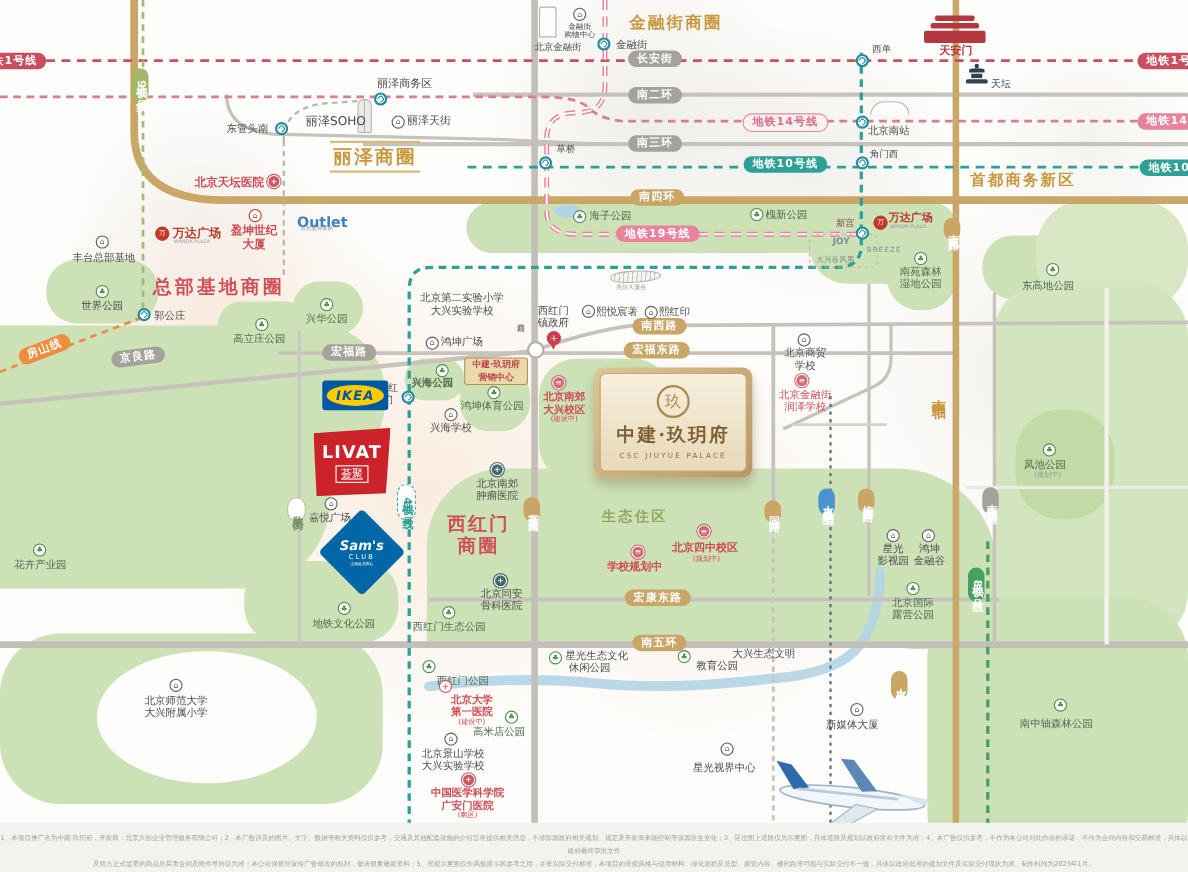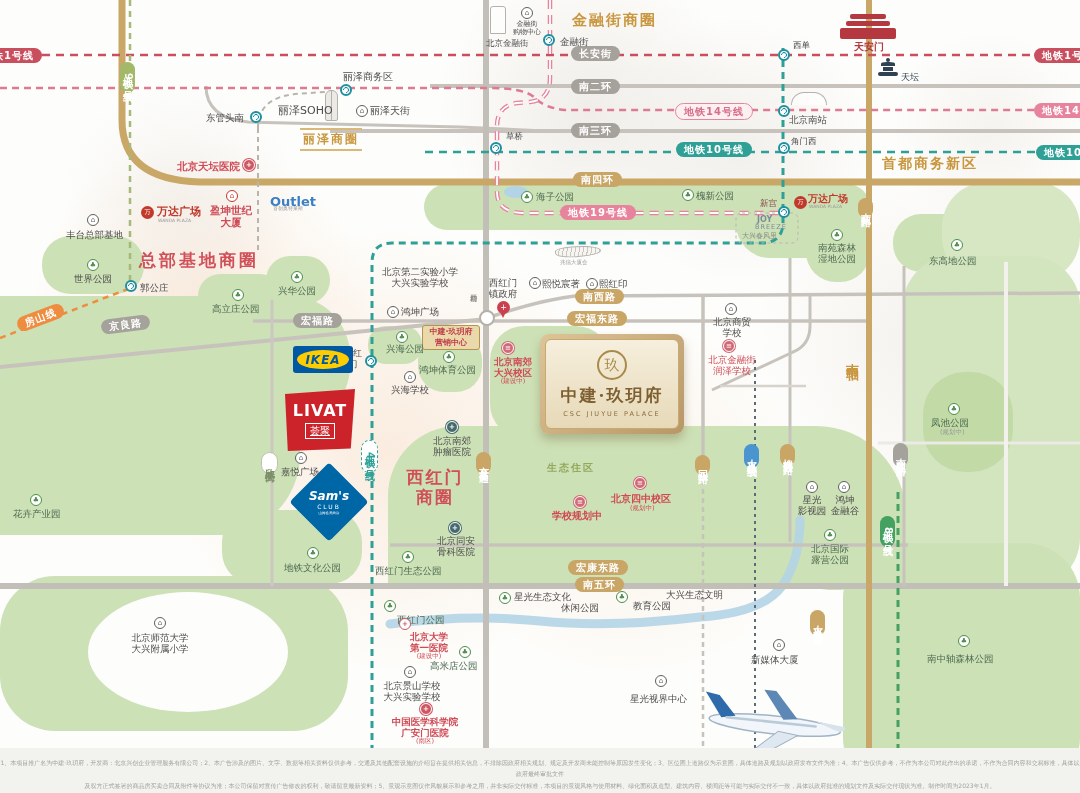--- a/index.html
+++ b/index.html
@@ -173,21 +173,21 @@
   </svg>
 
   <div class="pill" style="left:571px;top:46px;">长安街</div>
   <div class="pill" style="left:571px;top:79px;">南二环</div>
   <div class="pill" style="left:571px;top:123px;">南三环</div>
   <div class="pill gold" style="left:573px;top:172px;">南四环</div>
   <div class="pill gold" style="left:575px;top:577px;text-align:right;">南五环</div>
   <div class="pill gold" style="left:575px;top:289px;">南西路</div>
   <div class="pill gold" style="left:567px;top:311px;">宏福东路</div>
   <div class="pill" style="left:293px;top:313px;">宏福路</div>
-  <div class="pill gold" style="left:568px;top:536px;margin-top:24px;">宏康东路</div>
+  <div class="pill gold" style="left:568px;top:536px;">宏康东路</div>
   <div class="pill" style="left:101px;top:317px;transform:rotate(-7deg);">京良路</div>
   <div class="pill gold v" style="left:858px;top:198px;">南苑路</div>
   <div class="pill gold v" style="left:476px;top:452px;">京开高速</div>
   <div class="pill outline-grn v" style="left:261px;top:452px;">欣美街</div>
   <div class="pill gold v" style="left:695px;top:455px;">同华路</div>
   <div class="pill gold v" style="left:780px;top:444px;">槐房西路</div>
   <div class="pill v" style="left:893px;top:443px;">南大红门路</div>
   <div class="pill gold v" style="left:810px;top:610px;">大兴机场高速</div>
   <div class="lbl vtxt" style="left:469px;top:289px;font-size:7px;color:#8c8a86;">西红门桥</div>
 
@@ -198,29 +198,29 @@
   <div class="pill teal" style="left:676px;top:142px;">地铁10号线</div>
   <div class="pill teal" style="left:1036px;top:145px;">地铁10号线</div>
   <div class="pill pink" style="left:560px;top:205px;">地铁19号线</div>
   <div class="pill green9 v" style="left:120px;top:62px;">地铁9号线</div>
   <div class="pill orange" style="left:16px;top:310px;transform:rotate(-21deg);">房山线</div>
   <div class="pill outline-teal v" style="left:361px;top:440px;">地铁4号线</div>
   <div class="pill blue v" style="left:744px;top:444px;">大兴机场线</div>
   <div class="pill green8 v" style="left:880px;top:516px;">地铁8号线</div>
 
   <div class="zone" style="left:572px;top:11px;font-size:15px;">金融街商圈</div>
-  <div class="zone" style="left:300px;top:128px;font-size:12px;border-top:2px solid #d9b879;border-bottom:2px solid #d9b879;padding:1px 3px;">丽泽商圈</div>
+  <div class="zone" style="left:300px;top:128px;font-size:17px;border-top:2px solid #d9b879;border-bottom:2px solid #d9b879;padding:1px 3px;">丽泽商圈</div>
   <div class="lbl" style="left:343px;top:71px;font-size:10px;">丽泽商务区</div>
   <div class="zone" style="left:882px;top:155px;font-size:14px;">首都商务新区</div>
   <div class="zone red" style="left:139px;top:249px;font-size:17px;letter-spacing:3px;">总部基地商圈</div>
   <div class="zone red" style="left:404px;top:468px;font-size:17px;text-align:center;line-height:1.15;width:62px;">
     <div>西红门</div>
     <div>商圈</div>
   </div>
-  <div class="zone" style="left:547px;top:461px;font-size:10px;color:#93a85c;">生态住区</div>
+  <div class="zone" style="left:547px;top:461px;font-size:13px;color:#93a85c;">生态住区</div>
   <div class="zone vtxt" style="left:843px;top:353px;font-size:13px;">南中轴</div>
 
   <div class="station" style="left:250px;top:111px;"></div>
   <div class="lbl" style="left:206px;top:112px;">东管头南</div>
   <div class="station" style="left:340px;top:84px;"></div>
   <div class="station" style="left:543px;top:34px;"></div>
   <div class="lbl" style="left:560px;top:36px;">金融街</div>
   <div class="station" style="left:490px;top:142px;"></div>
   <div class="lbl" style="left:506px;top:131px;font-size:8.5px;">草桥</div>
   <div class="station" style="left:778px;top:49px;"></div>
@@ -282,21 +282,21 @@
   <div class="ic hosp-red" style="left:243px;top:159px;">+</div>
 
   <div class="ic park" style="left:521px;top:191px;">♣</div>
   <div class="lbl" style="left:536px;top:191px;color:#4e6b52;">海子公园</div>
   <div class="ic park" style="left:682px;top:189px;">♣</div>
   <div class="lbl" style="left:696px;top:190px;color:#4e6b52;">槐新公园</div>
   <div class="wandadot" style="left:794px;top:196px;">万</div>
   <div class="lbl" style="left:808px;top:193px;color:#c0392b;font-weight:bold;font-size:10px;">万达广场</div>
   <div class="lbl" style="left:809px;top:204px;font-size:4.5px;color:#999;">WANDA PLAZA</div>
   <div class="lbl" style="left:757px;top:215px;font-size:8px;font-weight:bold;color:#7f8a99;">JOY</div>
-  <div class="lbl" style="left:755px;top:224px;font-size:6.5px;color:#7f8a99;letter-spacing:1px;">BREEZE</div>
+  <div class="lbl" style="left:788px;top:224px;font-size:6.5px;color:#7f8a99;letter-spacing:1px;">BREEZE</div>
   <div class="lbl" style="left:742px;top:232px;font-size:7px;color:#888;">大兴春风里</div>
   <div class="ic park" style="left:831px;top:229px;">♣</div>
   <div class="lbl c" style="left:814px;top:242px;width:46px;color:#4e6b52;">
     <div>南苑森林</div>
     <div>湿地公园</div>
   </div>
   <div class="ic park" style="left:951px;top:239px;">♣</div>
   <div class="lbl" style="left:929px;top:255px;color:#4e6b52;">东高地公园</div>
 
   <div class="lbl c" style="left:372px;top:266px;width:96px;">
@@ -316,21 +316,21 @@
   <div class="lbl" style="left:599px;top:278px;">熙红印</div>
   <div class="sketch" style="left:555px;top:246px;width:46px;height:11px;border-radius:40% 60% 50% 50%;transform:rotate(-4deg);background:repeating-linear-gradient(100deg,#f6f5f2 0 3px,#c9c6c0 3px 4px);"></div>
   <div class="lbl tiny" style="left:560px;top:259px;font-size:5.5px;">兆信大厦会</div>
 
   <div class="sales">
     <div>中建·玖玥府</div>
     <div>营销中心</div>
   </div>
 
   <div class="ic park" style="left:396px;top:331px;">♣</div>
-  <div class="lbl" style="left:386px;top:343px;color:#4e6b52;">兴海公园</div>
+  <div class="lbl" style="left:374px;top:343px;color:#4e6b52;font-weight:bold;">兴海公园</div>
   <div class="ic park" style="left:443px;top:351px;">♣</div>
   <div class="lbl" style="left:419px;top:364px;color:#4e6b52;">鸿坤体育公园</div>
   <div class="ic bldg" style="left:404px;top:371px;">⌂</div>
   <div class="lbl" style="left:391px;top:384px;">兴海学校</div>
 
   <div class="ic school-red" style="left:502px;top:342px;">≡</div>
   <div class="lbl c red" style="left:484px;top:356px;width:58px;font-weight:bold;">
     <div>北京南郊</div>
     <div>大兴校区</div>
     <div style="font-size:6.5px;font-weight:normal;">(建设中)</div>
@@ -439,21 +439,21 @@
     <div style="font-size:6.5px;font-weight:normal;">(南区)</div>
   </div>
   <div class="ic bldg" style="left:154px;top:617px;">⌂</div>
   <div class="lbl c" style="left:124px;top:632px;width:72px;">
     <div>北京师范大学</div>
     <div>大兴附属小学</div>
   </div>
 
   <div class="ic park" style="left:499px;top:592px;">♣</div>
   <div class="lbl" style="left:514px;top:591px;">星光生态文化</div>
-  <div class="lbl" style="left:517px;top:602px;margin-left:44px;">休闲公园</div>
+  <div class="lbl" style="left:517px;top:602px;">休闲公园</div>
   <div class="ic park" style="left:616px;top:591px;">♣</div>
   <div class="lbl" style="left:630px;top:589px;margin-left:36px;">大兴生态文明</div>
   <div class="lbl" style="left:633px;top:600px;">教育公园</div>
 
   <div class="ic bldg" style="left:655px;top:675px;">⌂</div>
   <div class="lbl" style="left:630px;top:693px;">星光视界中心</div>
   <div class="ic bldg" style="left:773px;top:639px;">⌂</div>
   <div class="lbl" style="left:751px;top:654px;">新媒体大厦</div>
   <div class="ic park" style="left:824px;top:529px;">♣</div>
   <div class="lbl c" style="left:804px;top:543px;width:52px;color:#4e6b52;">

